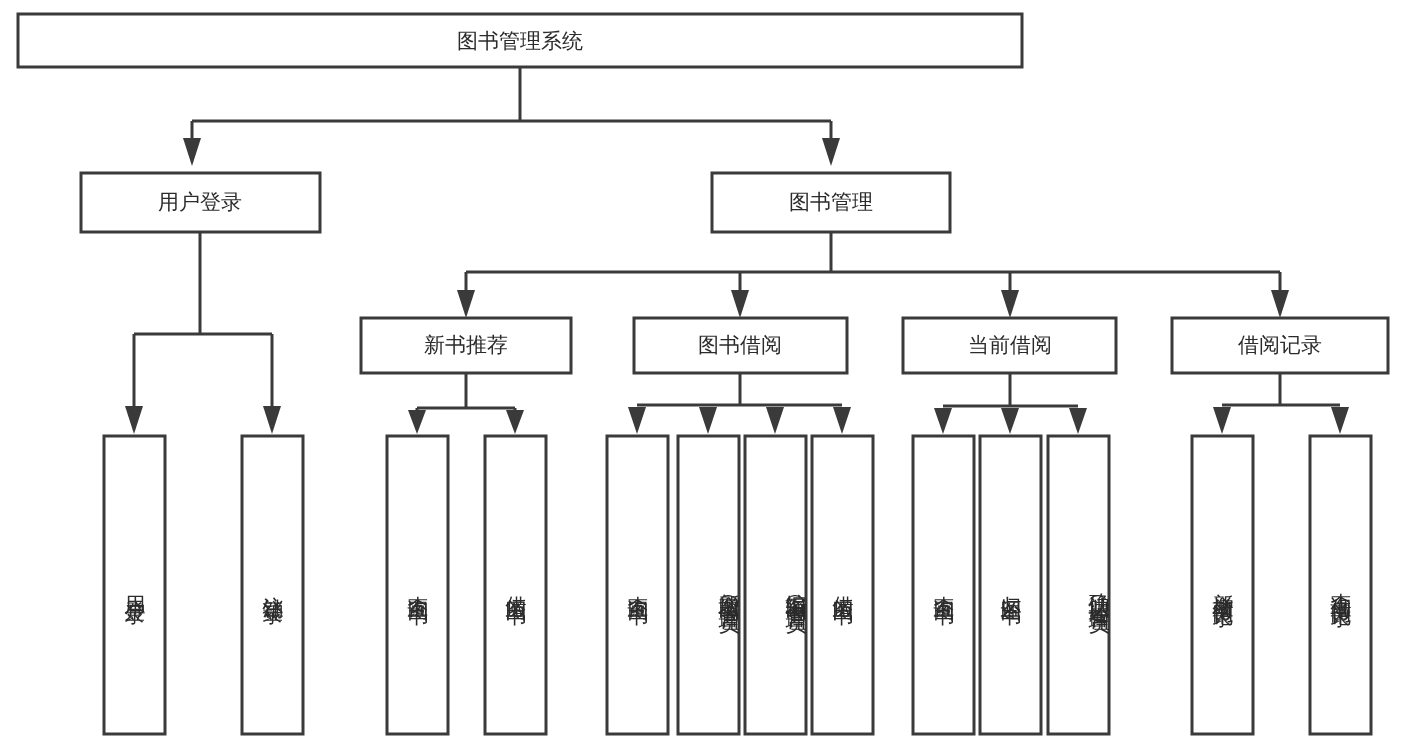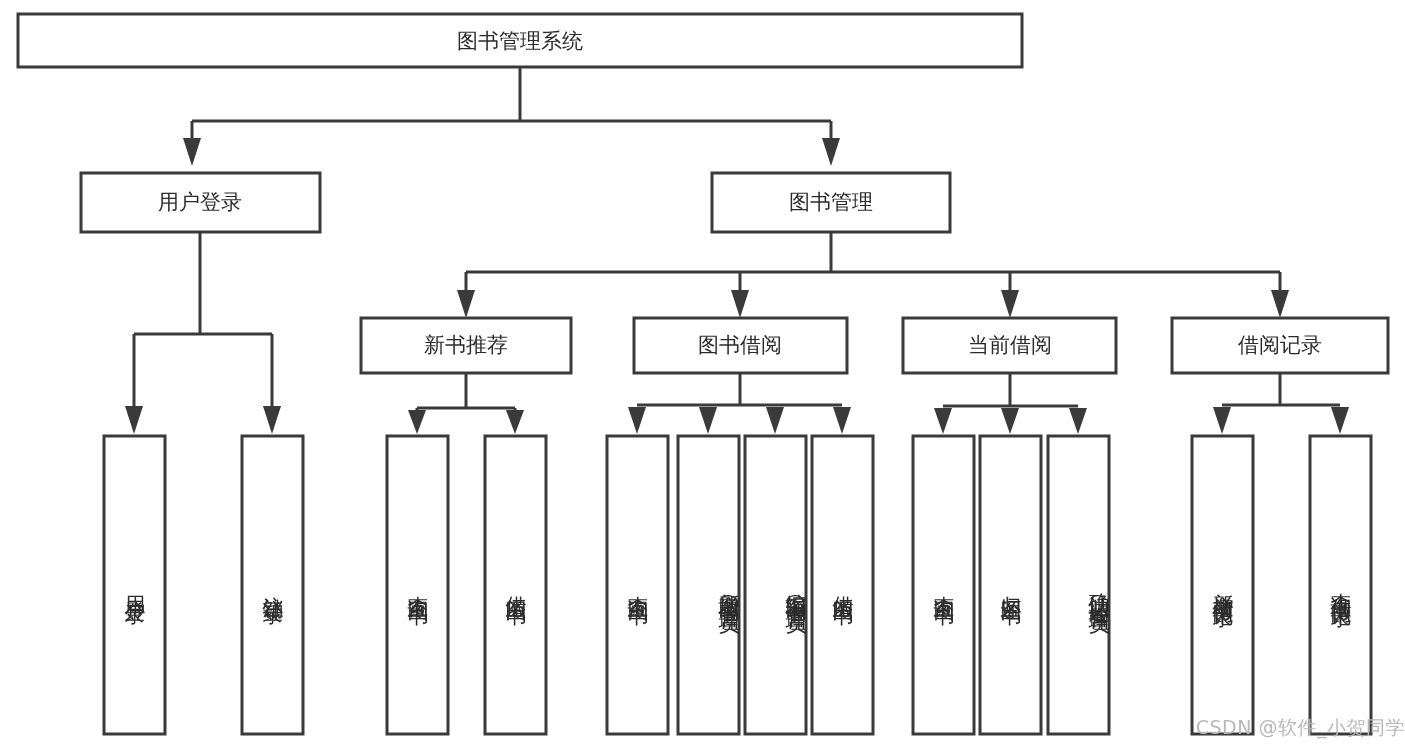--- a/index.html
+++ b/index.html
@@ -215,14 +215,13 @@
   <div class="vleaf" style="left:745px; top:436px; width:61px; height:298px; align-items:flex-start; padding-top:8px; box-sizing:border-box;">编辑图书（管理员）</div>
   <div class="vleaf" style="left:812px; top:436px; width:61px; height:298px;">借阅图书</div>
 
   <div class="vleaf" style="left:913px; top:436px; width:61px; height:298px;">查询图书</div>
   <div class="vleaf" style="left:980px; top:436px; width:61px; height:298px;">归还图书</div>
   <div class="vleaf" style="left:1048px; top:436px; width:61px; height:298px; align-items:flex-start; padding-top:8px; box-sizing:border-box;">确认归还（管理员）</div>
 
   <div class="vleaf" style="left:1192px; top:436px; width:61px; height:298px;">新增借阅记录</div>
   <div class="vleaf" style="left:1310px; top:436px; width:61px; height:298px;">查询借阅记录</div>
 
-  <div class="watermark">CSDN @软件_小贺同学</div>
 </div>
 
 </body></html>

